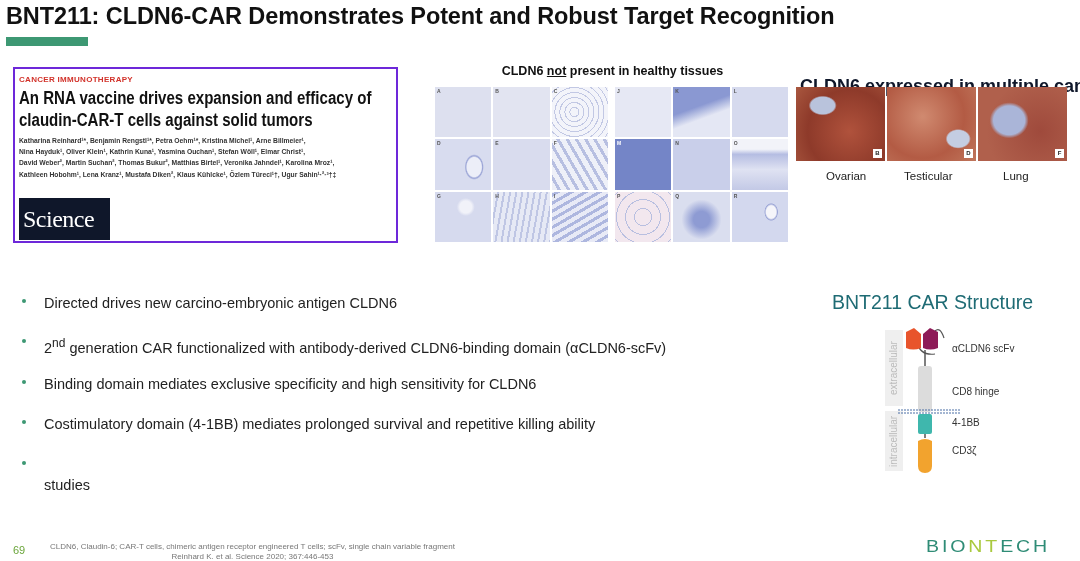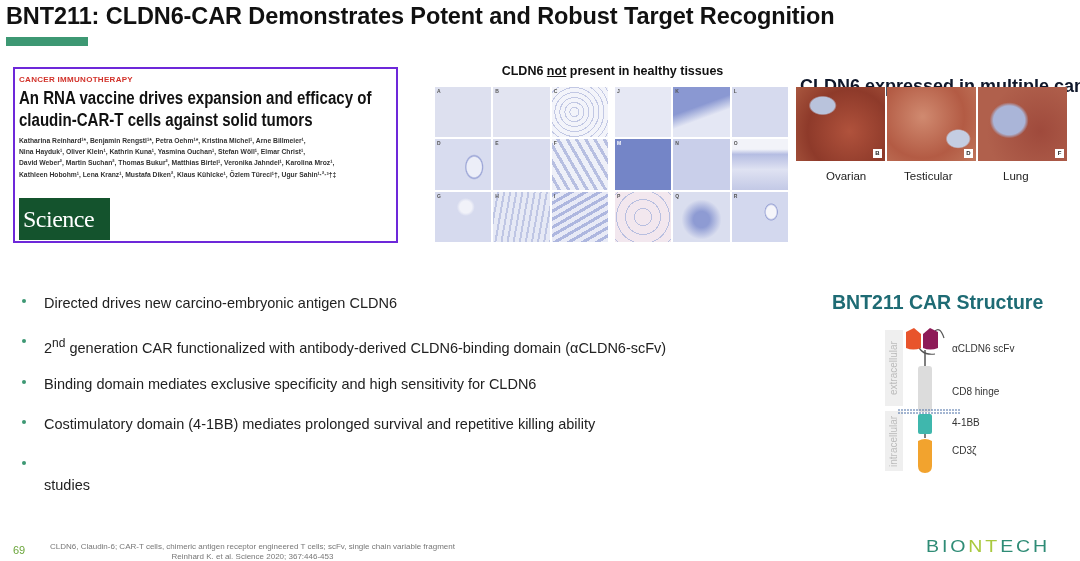--- a/index.html
+++ b/index.html
@@ -7,21 +7,21 @@
   body { position:relative; font-family:"Liberation Sans", sans-serif; color:#1a1a1a; }
 
   .title { position:absolute; left:6px; top:3px; font-size:23.5px; font-weight:bold; color:#111; letter-spacing:-0.1px; white-space:nowrap; }
   .title-bar { position:absolute; left:6px; top:37px; width:82px; height:9px; background:#3d9873; }
 
   
   .paper { position:absolute; left:13px; top:67px; width:385px; height:176px; border:2px solid #6d28d9; background:#fff; }
   .paper .cat { position:absolute; left:4px; top:6px; font-size:8px; font-weight:bold; color:#d2322a; letter-spacing:0.3px; }
   .paper .ptitle { position:absolute; left:4px; top:18px; width:370px; font-size:17.5px; font-weight:bold; line-height:22px; color:#111; transform:scaleX(0.86); transform-origin:left top; white-space:nowrap; }
   .paper .authors { position:absolute; left:4px; top:66px; width:420px; font-size:7.5px; font-weight:bold; color:#333; line-height:11.2px; transform:scaleX(0.9); transform-origin:left top; }
-  .paper .science { position:absolute; left:4px; top:129px; width:91px; height:42px; background:#14532d; color:#fff; font-family:"Liberation Serif", serif; font-size:24px; line-height:42px; padding-left:4px; letter-spacing:-0.5px; }
+  .paper .science { position:absolute; left:4px; top:129px; width:91px; height:42px; background:#0f172a; color:#fff; font-family:"Liberation Serif", serif; font-size:24px; line-height:42px; padding-left:4px; letter-spacing:-0.5px; }
 
   
   .hcap { position:absolute; left:430px; top:64px; width:365px; text-align:center; font-size:12.5px; font-weight:bold; color:#111; }
   .hcap u { text-decoration:underline; }
   .grid { position:absolute; top:87px; width:173px; height:155px; display:grid; grid-template-columns:repeat(3,1fr); grid-template-rows:repeat(3,1fr); gap:2px; }
   .grid.left { left:435px; }
   .grid.right { left:615px; }
   .tile { position:relative; background:#dfe2f1; overflow:hidden; }
   .tile span { position:absolute; left:2px; top:1px; font-size:5px; color:#555; font-weight:bold; }
 
@@ -33,21 +33,21 @@
   .cname { position:absolute; top:170px; font-size:11.5px; color:#222; }
 
   
   .bullets { position:absolute; left:22px; top:293px; width:780px; }
   .bullet { position:absolute; left:0; font-size:14.5px; color:#222; white-space:nowrap; }
   .bullet .dot { position:absolute; left:0; top:6px; width:4px; height:4px; border-radius:50%; background:#3d9873; }
   .bullet .txt { position:absolute; left:22px; top:0; line-height:20px; }
   .bullet sup { font-size:12px; }
 
   
-  .car-title { position:absolute; left:832px; top:291px; font-size:19.5px; font-weight:bold; color:#1e6b74; white-space:nowrap; }
+  .car-title { position:absolute; left:832px; top:291px; font-size:19.5px; font-weight:normal; color:#1e6b74; white-space:nowrap; }
   .car { position:absolute; left:880px; top:320px; width:200px; height:180px; }
   .lbl-ext { position:absolute; left:5px; top:10px; width:18px; height:76px; background:#efefef; }
   .lbl-int { position:absolute; left:5px; top:91px; width:18px; height:60px; background:#efefef; }
   .vtxt { position:absolute; left:0; top:0; writing-mode:vertical-rl; transform:rotate(180deg); font-size:10px; color:#bbb; width:18px; text-align:center; line-height:18px; }
   .car .part-lbl { position:absolute; left:72px; font-size:10px; color:#333; white-space:nowrap; }
 
   
   .pnum { position:absolute; left:13px; top:544px; font-size:11px; color:#6aa53a; }
   .foot { position:absolute; left:50px; top:542px; font-size:8px; color:#777; line-height:10px; white-space:nowrap;text-align:center; }
   .logo { position:absolute; left:926px; top:537px; font-size:17px; color:#2f8c76; letter-spacing:2.5px; font-weight:normal; transform:scaleX(1.15); transform-origin:left top; }

